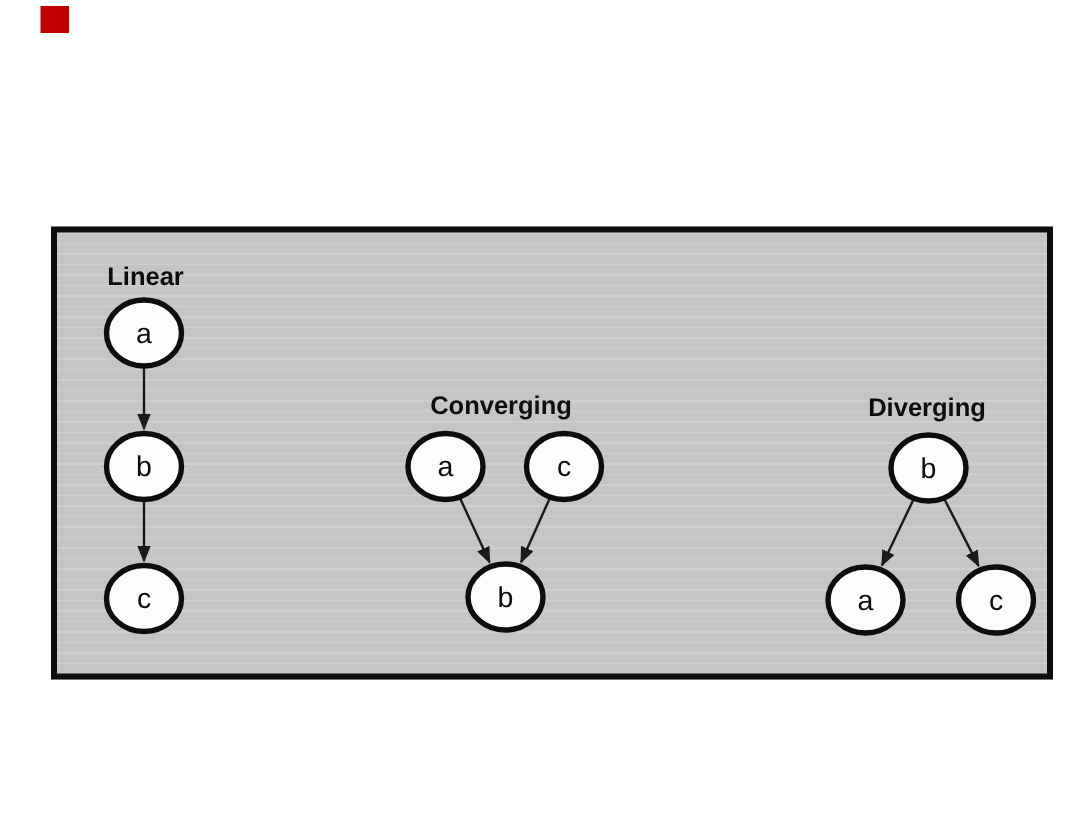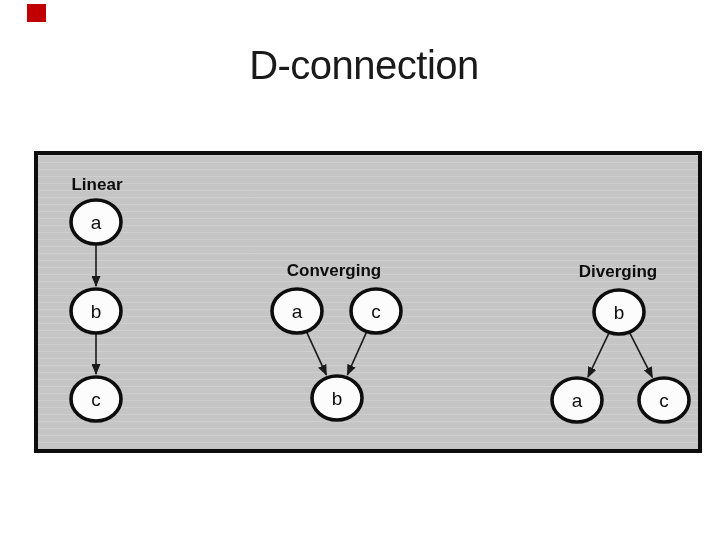--- a/index.html
+++ b/index.html
@@ -55,21 +55,20 @@
     font-size: 19px;
   }
 </style>
 </head>
 <body>
 
 <div class="slide">
 
   <div class="red-marker" style="background: rgb(192, 0, 0);"></div>
 
-  <div class="slide-title" style="color: rgb(26, 26, 26);">D-connection</div>
 
   <div class="diagram-panel">
     <svg id="diagram-svg" width="660" height="294" viewBox="0 0 660 294">
       <defs>
         <marker id="arrowhead" markerUnits="userSpaceOnUse" markerWidth="11" markerHeight="9" refX="10" refY="4.5" orient="auto">
           <path d="M0,0 L11,4.5 L0,9 Z" fill="#1a1a1a"></path>
         </marker>
       </defs>
       <g id="edges-layer">
           <line x1="58" y1="90" x2="58" y2="131" stroke="#1a1a1a" stroke-width="1.6" marker-end="url(#arrowhead)"></line>

